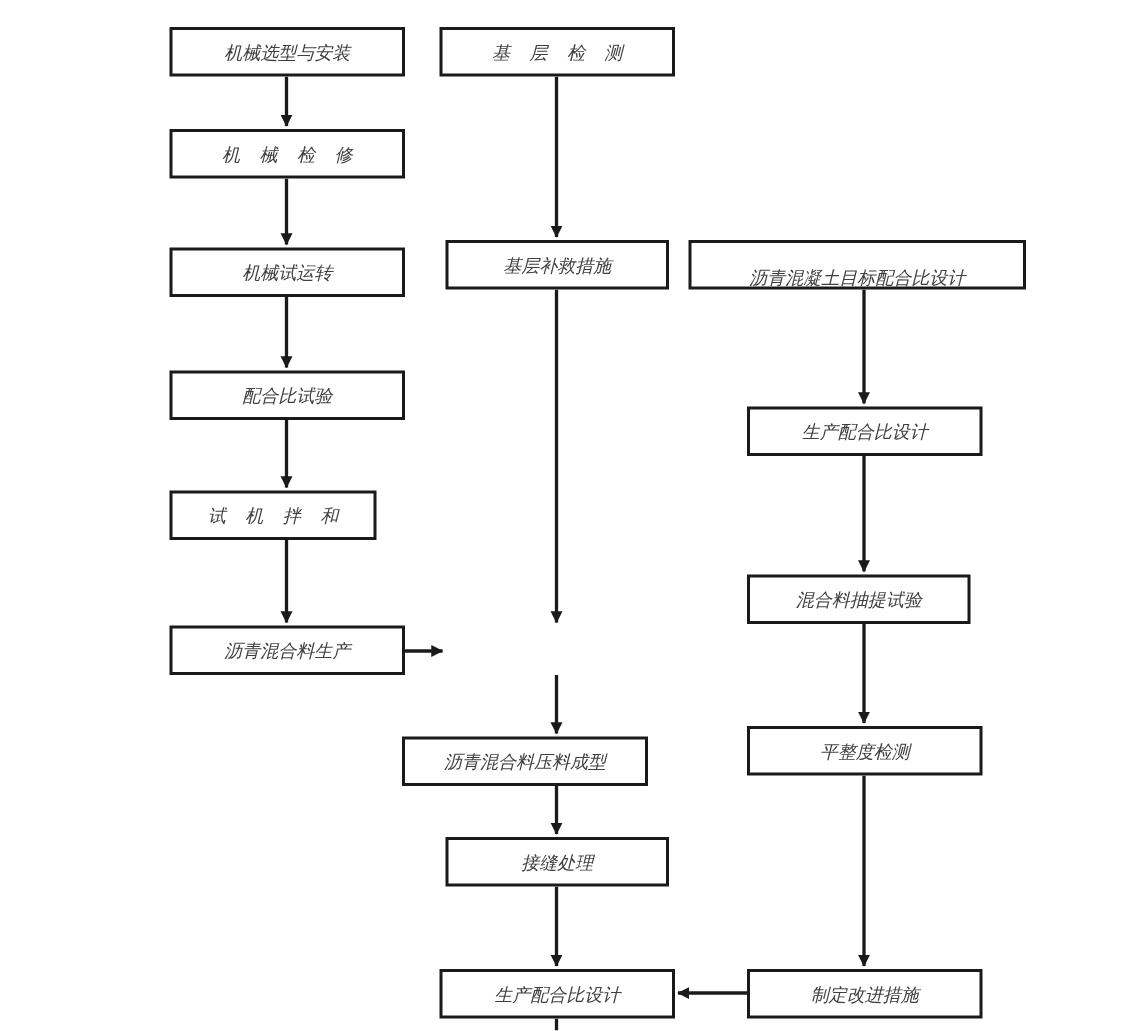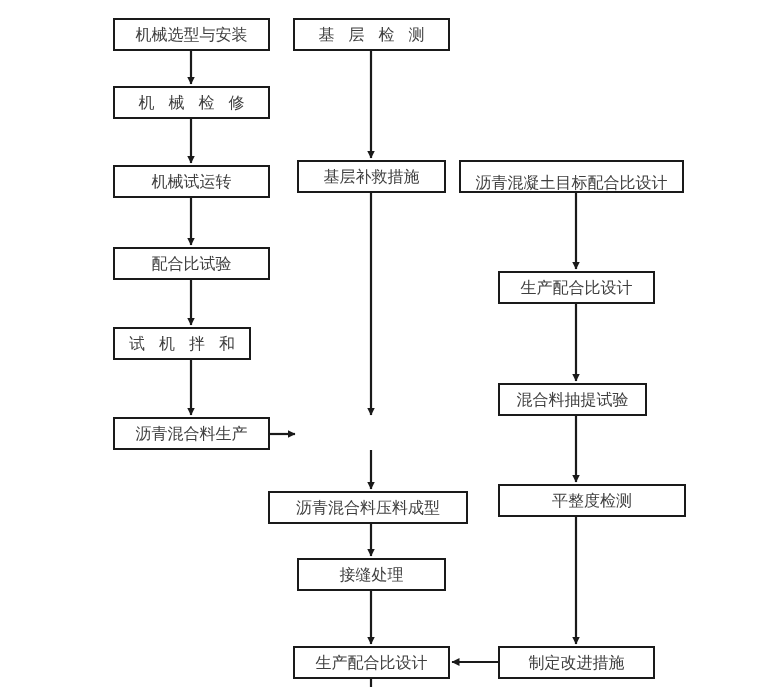--- a/index.html
+++ b/index.html
@@ -34,22 +34,23 @@
     display: flex;
     align-items: center;
     justify-content: center;
     color: #3b3b3b;
     line-height: 1;
     white-space: nowrap;
     z-index: 2;
   }
   .node .label {
     display: block;
-    font-size: 16px;
+    font-size: 12px;
     color: #3f3f3f;
+    font-style: italic;
   }
   .node.wide-letterspace .label {
     letter-spacing: 5px;
     text-indent: 5px;
   }
 </style>
 </head>
 <body>
 
 <div id="flowchart-root">
@@ -110,21 +111,21 @@
 
   <div class="node wide-letterspace" style="left:293px; top:18px; width:157px; height:33px;">
     <span class="label">基 层 检 测</span>
   </div>
 
   <div class="node" style="left:297px; top:160px; width:149px; height:33px;">
     <span class="label">基层补救措施</span>
   </div>
 
 
-  <div class="node" style="left:268px; top:491px; width:200px; height:33px;">
+  <div class="node" style="left:268px; top:491px; width:164px; height:33px;">
     <span class="label">沥青混合料压料成型</span>
   </div>
 
   <div class="node" style="left:297px; top:558px; width:149px; height:33px;">
     <span class="label">接缝处理</span>
   </div>
 
   <div class="node" style="left:293px; top:646px; width:157px; height:33px;">
     <span class="label">生产配合比设计</span>
   </div>
@@ -134,21 +135,21 @@
   </div>
 
   <div class="node" style="left:498px; top:271px; width:157px; height:33px;">
     <span class="label">生产配合比设计</span>
   </div>
 
   <div class="node" style="left:498px; top:383px; width:149px; height:33px;">
     <span class="label">混合料抽提试验</span>
   </div>
 
-  <div class="node" style="left:498px; top:484px; width:188px; height:33px;">
+  <div class="node" style="left:498px; top:484px; width:157px; height:33px;">
     <span class="label">平整度检测</span>
   </div>
 
   <div class="node" style="left:498px; top:646px; width:157px; height:33px;">
     <span class="label">制定改进措施</span>
   </div>
 
 </div>
 
 </body></html>

